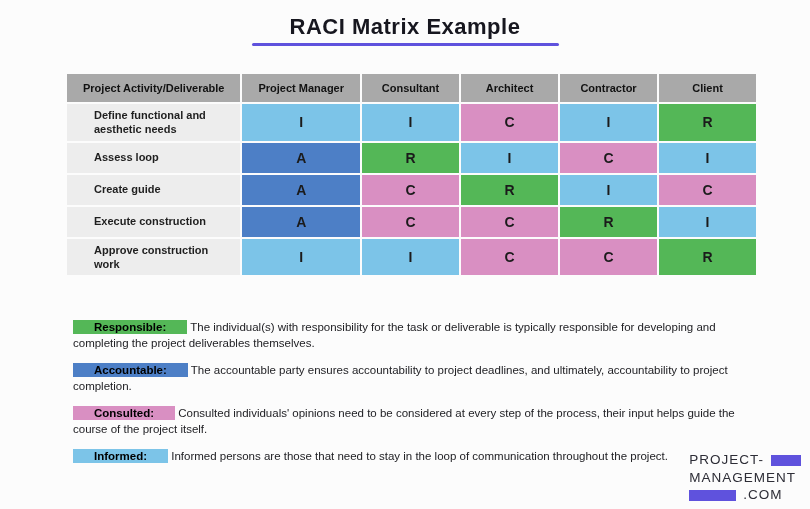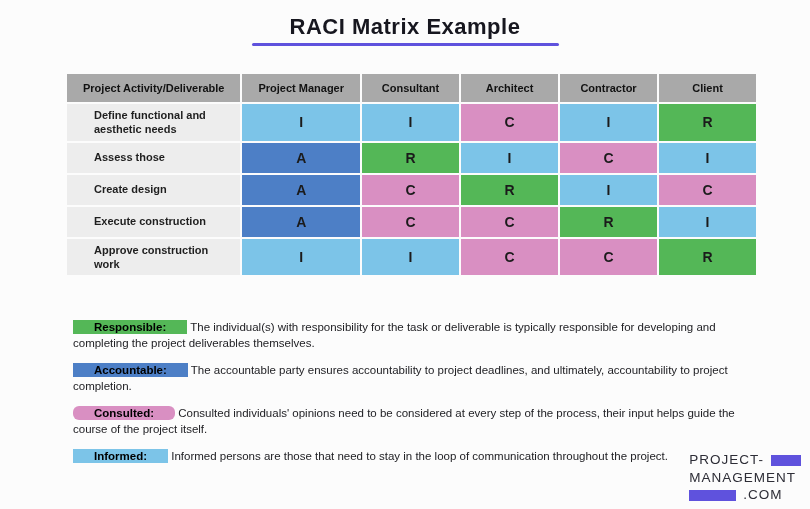--- a/index.html
+++ b/index.html
@@ -79,21 +79,21 @@
     color: #222226;
   }
   .legend-item { margin-bottom: 12px; }
   .legend-label {
     font-weight: bold;
     color: #000;
     padding: 1px 21px;
   }
   .legend-label.responsible { background: var(--responsible, #54b757); }
   .legend-label.accountable { background: var(--accountable, #4d7fc6); }
-  .legend-label.consulted  { background: var(--consulted, #d98fc2); border-radius: 6px; }
+  .legend-label.consulted  { background: var(--consulted, #d98fc2); }
   .legend-label.informed   { background: var(--informed, #7cc4e8); }
 
   
   .logo {
     position: absolute;
     right: 9px; bottom: 5px;
     font-size: 13.5px;
     letter-spacing: 1px;
     line-height: 1.3;
     color: #2d2d36;
@@ -128,29 +128,29 @@
   <tbody id="table-body">
       <tr>
         <td class="label">Define functional and aesthetic needs</td>
         <td class="cell I">I</td>
         <td class="cell I">I</td>
         <td class="cell C">C</td>
         <td class="cell I">I</td>
         <td class="cell R">R</td>
       </tr>
       <tr>
-        <td class="label">Assess those</td>
+        <td class="label">Assess loop</td>
         <td class="cell A">A</td>
         <td class="cell R">R</td>
         <td class="cell I">I</td>
         <td class="cell C">C</td>
         <td class="cell I">I</td>
       </tr>
       <tr>
-        <td class="label">Create design</td>
+        <td class="label">Create guide</td>
         <td class="cell A">A</td>
         <td class="cell C">C</td>
         <td class="cell R">R</td>
         <td class="cell I">I</td>
         <td class="cell C">C</td>
       </tr>
       <tr>
         <td class="label">Execute construction</td>
         <td class="cell A">A</td>
         <td class="cell C">C</td>

